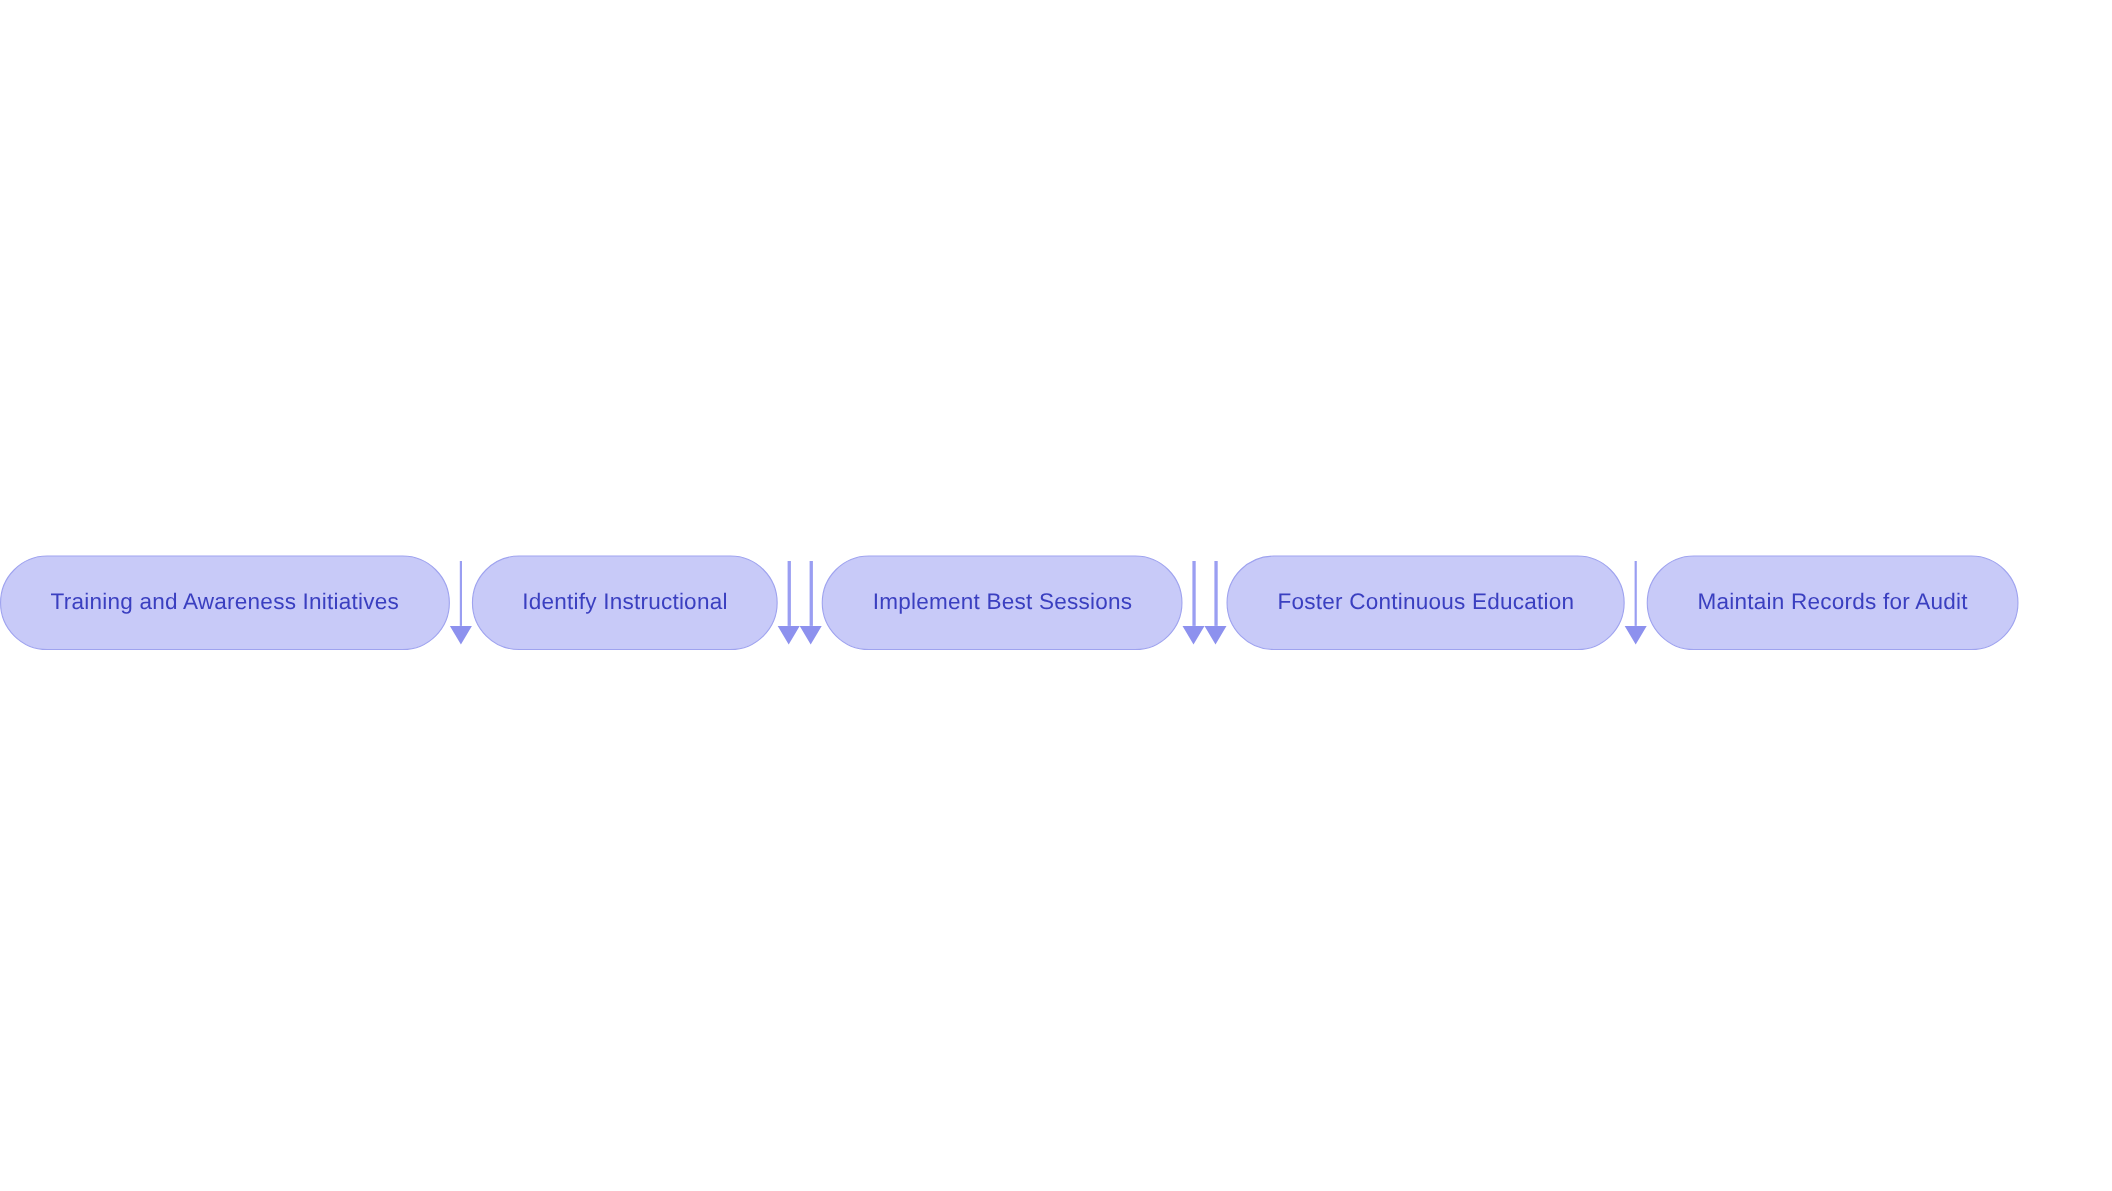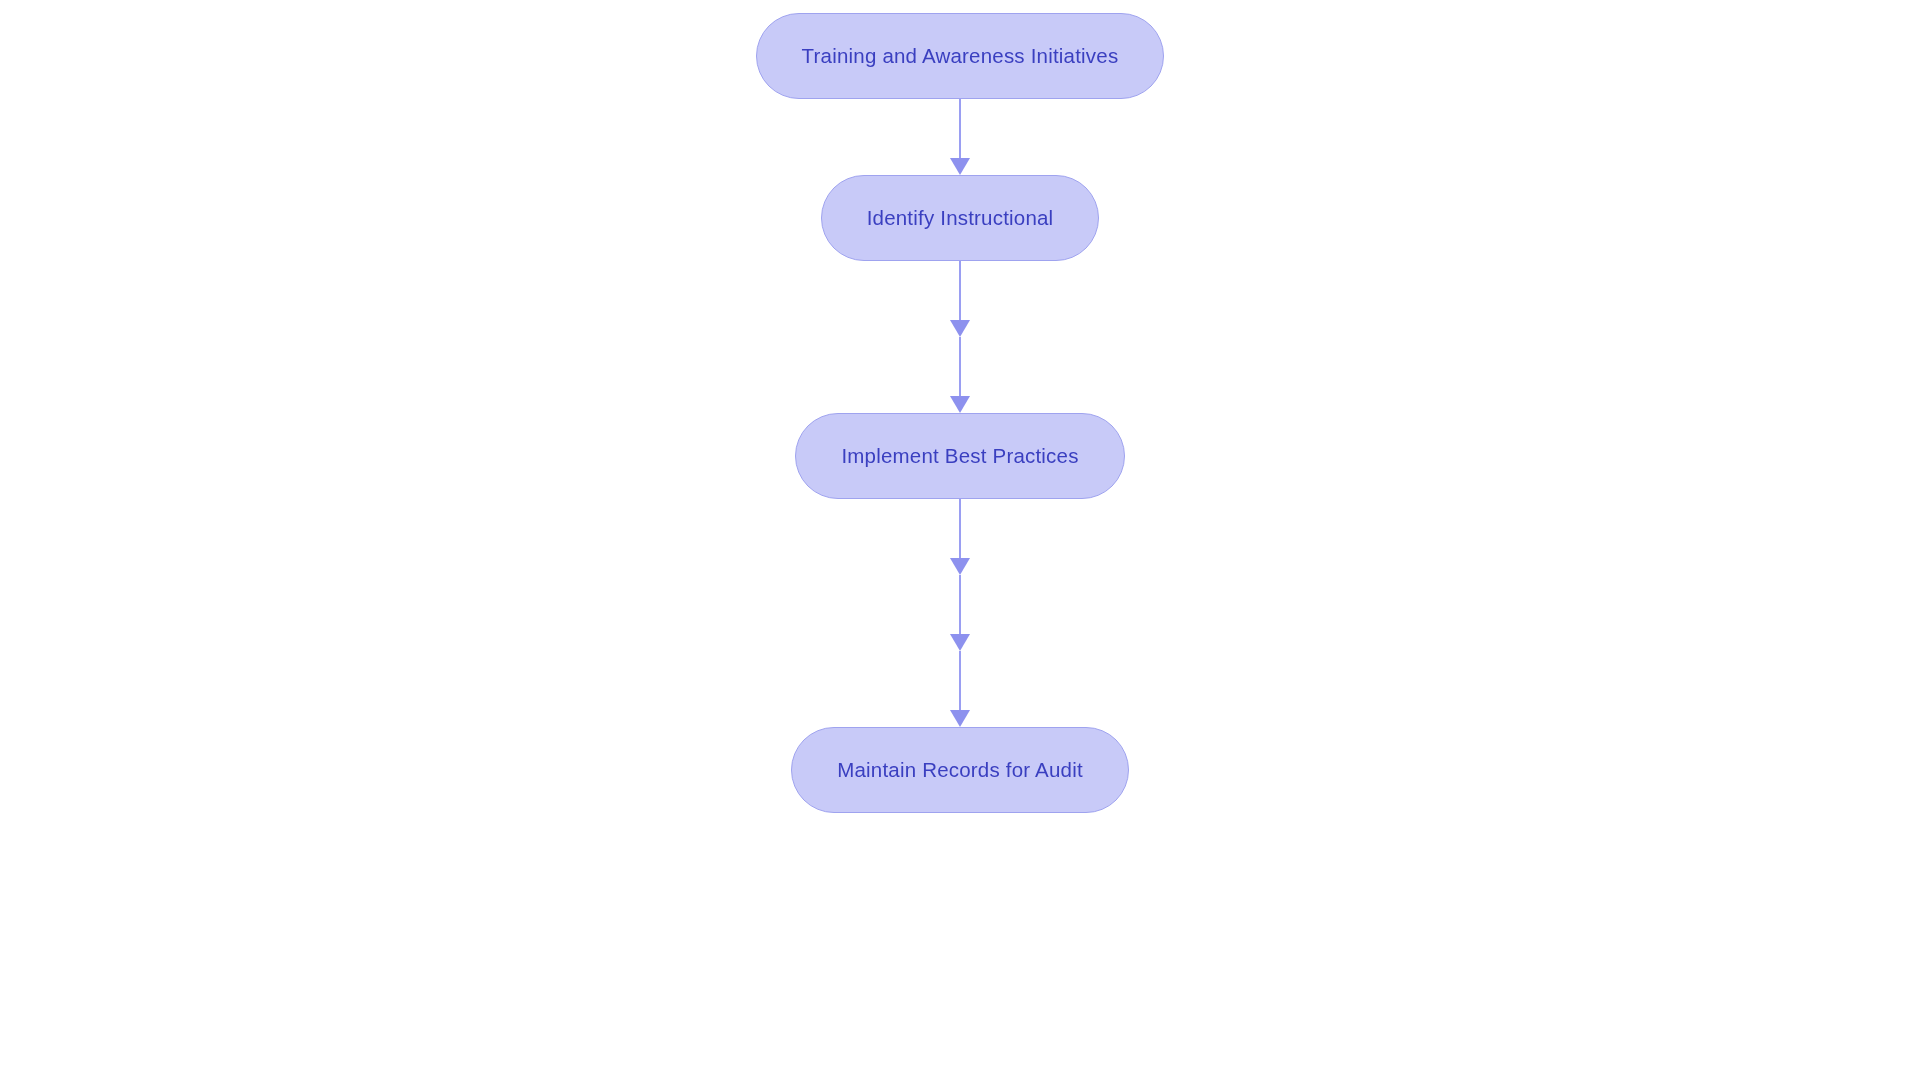--- a/index.html
+++ b/index.html
@@ -17,21 +17,21 @@
     background: var(--background);
     font-family: "Liberation Sans", sans-serif;
     overflow: hidden;
   }
   .canvas {
     position: absolute;
     left: 0; top: 0;
     width: 1920px;
     height: 1083px;
     display: flex;
-    flex-direction: column;
+    flex-direction: row;
     align-items: center;
     padding-top: 13px;
   }
   .node {
     height: 86px;
     min-height: 86px;
     border-radius: 43px;
     background: var(--node-fill);
     border: 1.5px solid var(--node-border);
     color: var(--node-text);
@@ -86,34 +86,37 @@
     <div class="head"></div>
   </div>
 
 
   <div class="connector">
     <div class="line"></div>
     <div class="head"></div>
   </div>
 
   <div class="node">
-    <span>Implement Best Practices</span>
+    <span>Implement Best Sessions</span>
   </div>
 
   <div class="connector">
     <div class="line"></div>
     <div class="head"></div>
   </div>
 
 
   <div class="connector">
     <div class="line"></div>
     <div class="head"></div>
   </div>
 
+  <div class="node">
+    <span>Foster Continuous Education</span>
+  </div>
 
   <div class="connector">
     <div class="line"></div>
     <div class="head"></div>
   </div>
 
   <div class="node">
     <span>Maintain Records for Audit</span>
   </div>
 

